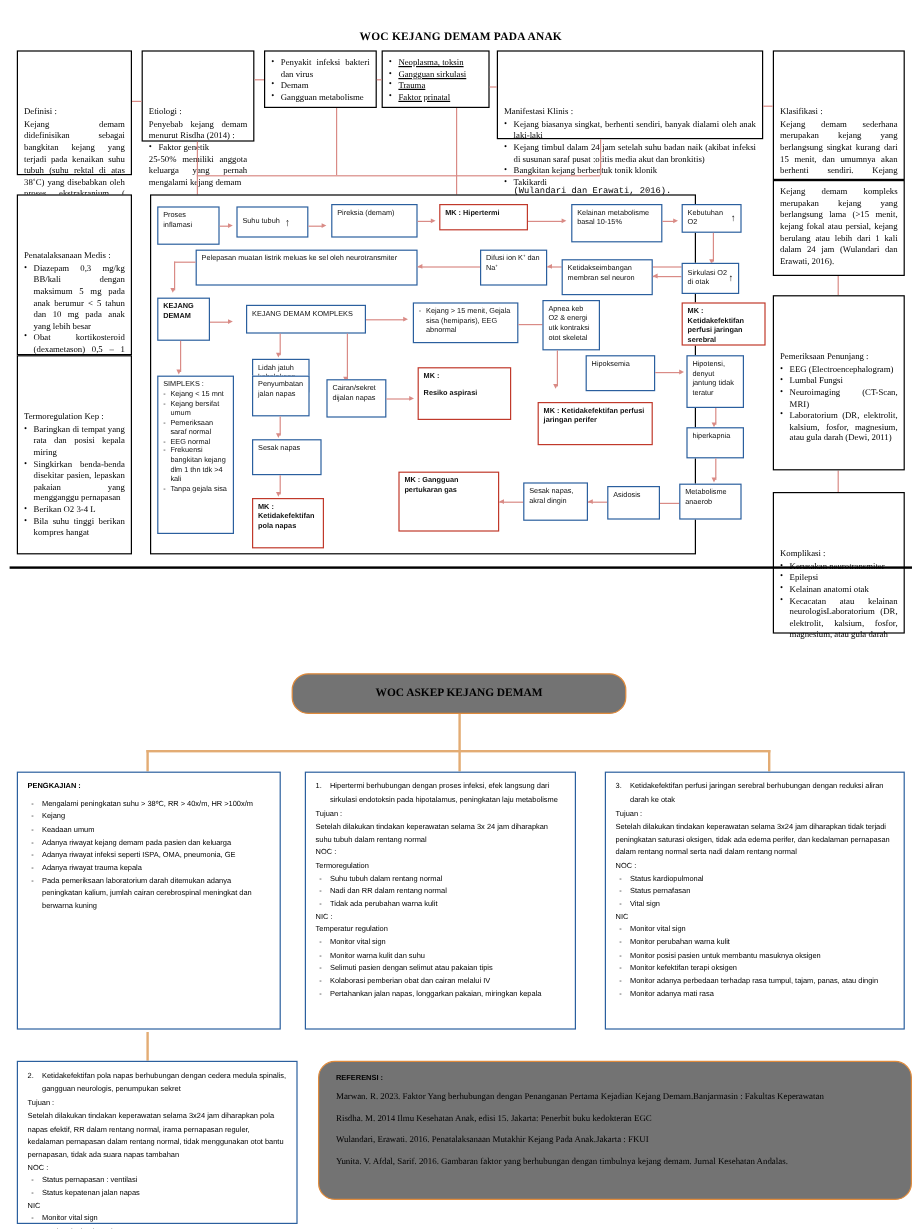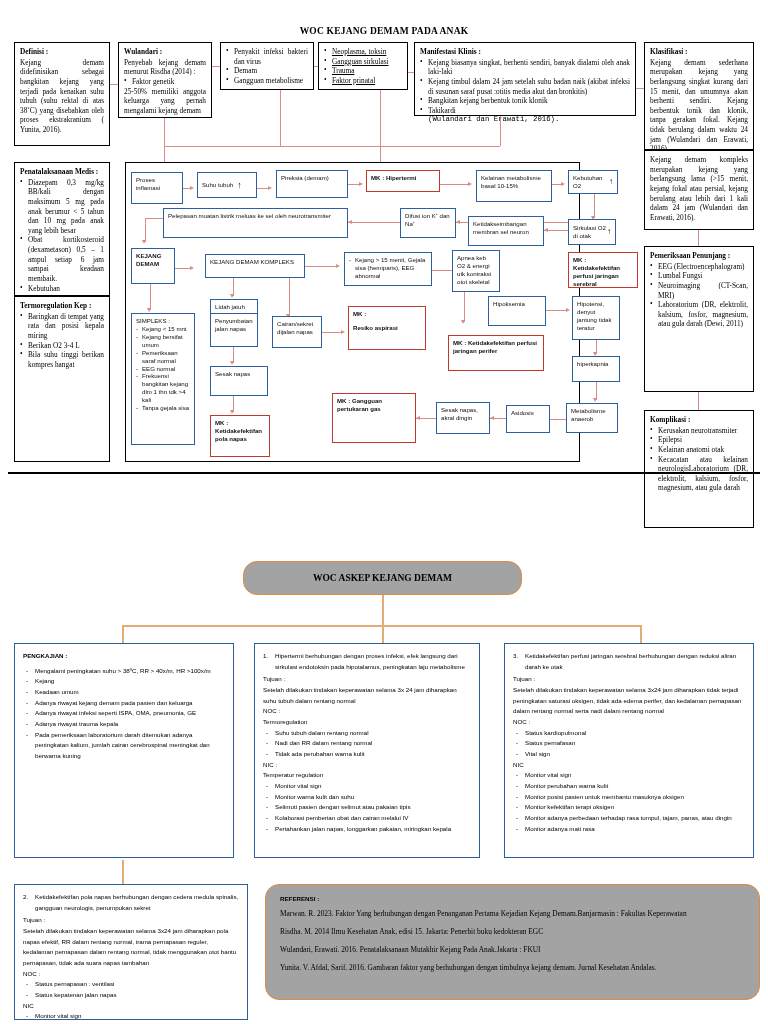--- a/index.html
+++ b/index.html
@@ -9,33 +9,33 @@
     font-family: "Liberation Serif", serif;
     overflow: hidden;
   }
   #page { position: relative; width: 768px; height: 744px; }
 
   
   .abs { position: absolute; }
   .bx-black { border: 1.6px solid #000; background:#fff; }
   .bx-blue  { border: 1.6px solid #2b5f9e; background:#fff; }
   .bx-red   { border: 1.6px solid #c0392b; background:#fff; }
-  .bx-orange{ border: 1.4px solid #e08b3c; background:#a3a3a3; border-radius: 14px; }
+  .bx-orange{ border: 1.4px solid #e08b3c; background:#737373; border-radius: 14px; }
 
   .ser { font-family:"Liberation Serif", serif; }
 
   
   #doc-title {
     left:0; top:26px; width:768px; text-align:center;
     font-weight:bold; font-size:9.5px; letter-spacing:.2px;
   }
 
   
   .hdr { padding:4px 5px; font-size:7.3px; line-height:1.32; text-align:justify; }
-  .hdr .ttl { font-weight:bold; display:block; margin-bottom:1px; }
+  .hdr .ttl { font-weight:normal; display:block; margin-bottom:1px;margin-top:41px; }
   .hdr ul { list-style:none; }
   .hdr li { position:relative; padding-left:8px; margin-bottom:0px; }
   .hdr li:before { content:"\2022"; position:absolute; left:0; top:-1px; }
 
   
   .node {
     font-family:"Liberation Sans", sans-serif;
     font-size:6.1px; line-height:1.3;
     padding:3px 4px; color:#111;
     display:flex; align-items:flex-start;
@@ -91,21 +91,21 @@
 <div id="page">
 
   <div class="abs ser" id="doc-title">WOC KEJANG DEMAM PADA ANAK</div>
 
   <div class="abs bx-black hdr" style="left:14px; top:42px; width:96px; height:104px;">
     <span class="ttl">Definisi :</span>
     <span>Kejang demam didefinisikan sebagai bangkitan kejang yang terjadi pada kenaikan suhu tubuh (suhu rektal di atas 38˚C) yang disebabkan oleh proses ekstrakranium ( Yunita, 2016).</span>
   </div>
 
   <div class="abs bx-black hdr" style="left:118px; top:42px; width:94px; height:76px;">
-    <span class="ttl">Wulandari :</span>
+    <span class="ttl">Etiologi :</span>
     <span>Penyebab kejang demam menurut Risdha (2014) :</span>
     <ul>
         <li>Faktor genetik</li>
       </ul>
     <span>25-50% memiliki anggota keluarga yang pernah mengalami kejang demam</span>
   </div>
 
   <div class="abs bx-black hdr" style="left:220px; top:42px; width:94px; height:48px;">
     <ul>
       <li>Penyakit infeksi bakteri dan virus</li>
@@ -161,20 +161,21 @@
       <li>Diazepam 0,3 mg/kg BB/kali dengan maksimum 5 mg pada anak berumur &lt; 5 tahun dan 10 mg pada anak yang lebih besar</li>
       <li>Obat kortikosteroid (dexametason) 0,5 – 1 ampul setiap 6 jam sampai keadaan membaik.</li>
       <li>Kebutuhan</li>
     </ul>
   </div>
 
   <div class="abs bx-black hdr" style="left:14px; top:296px; width:96px; height:166px;">
     <span class="ttl">Termoregulation Kep :</span>
     <ul>
       <li>Baringkan di tempat yang rata dan posisi kepala miring</li>
+      <li>Singkirkan benda-benda disekitar pasien, lepaskan pakaian yang mengganggu pernapasan</li>
       <li>Berikan O2 3-4 L</li>
       <li>Bila suhu tinggi berikan kompres hangat</li>
     </ul>
   </div>
 
   <div class="abs bx-black hdr" style="left:644px; top:246px; width:110px; height:146px;">
     <span class="ttl">Pemeriksaan Penunjang :</span>
     <ul>
       <li>EEG (Electroencephalogram)</li>
       <li>Lumbal Fungsi</li>

